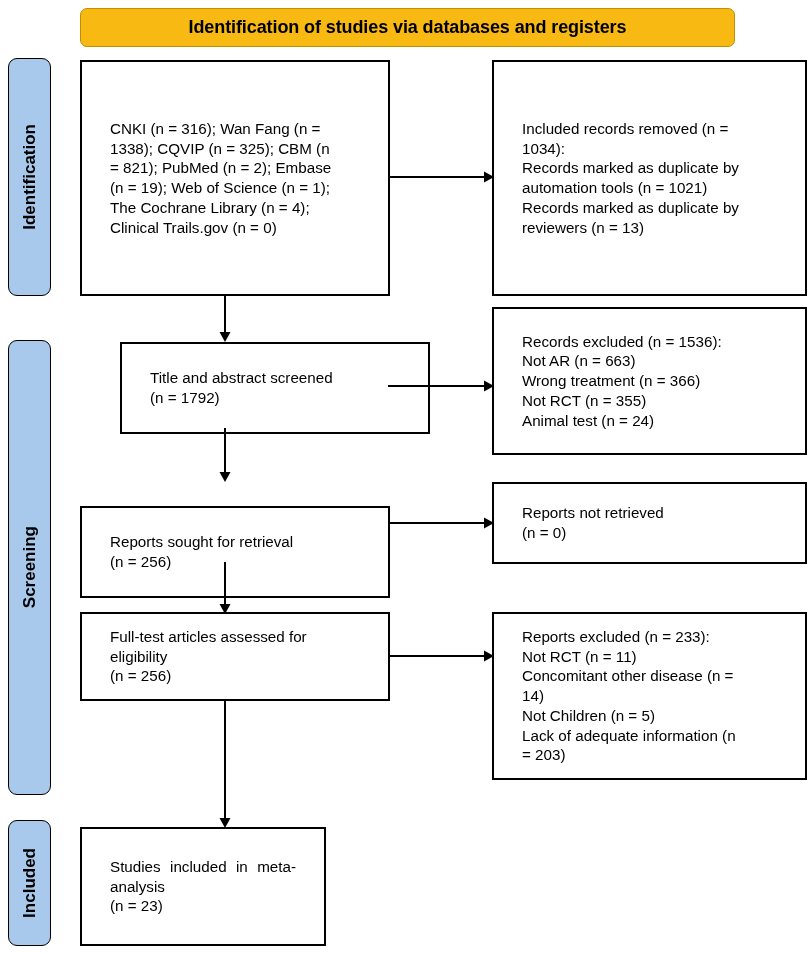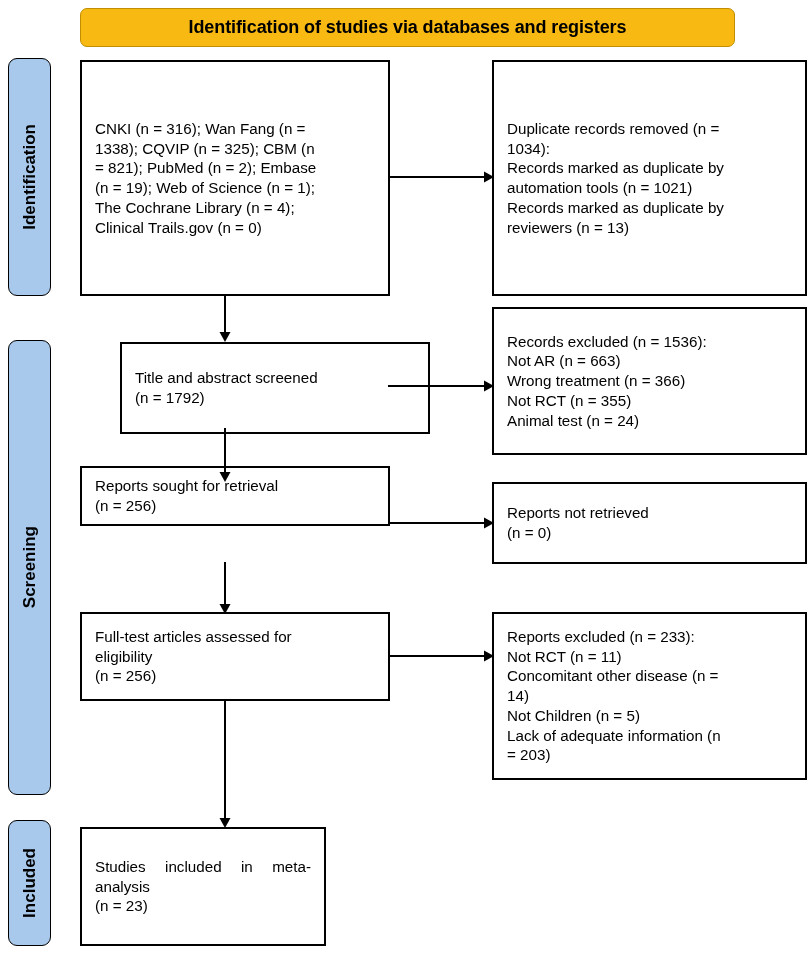--- a/index.html
+++ b/index.html
@@ -71,37 +71,37 @@
 
   
   .flow-box {
     position: absolute;
     background: #ffffff;
     border: 2.2px solid #000000;
     box-sizing: border-box;
     display: flex;
     flex-direction: column;
     justify-content: center;
-    padding: 6px 13px;
+    padding: 6px 28px;
   }
   .flow-box-line {
     font-size: 15.2px;
     line-height: 1.30;
     color: #000000;
     white-space: pre-wrap;
   }
   .flow-box-line.justified {
     text-align: justify;
     text-align-last: justify;
   }
 
   
   #box-sources        { left: 80px; top: 60px;  width: 310px; height: 236px; }
   #box-screened       { left: 80px; top: 342px; width: 310px; height: 92px; margin-left: 40px;  }
-  #box-sought         { left: 80px; top: 466px; width: 310px; height: 60px;  }
+  #box-sought         { left: 80px; top: 506px; width: 310px; height: 92px;  }
   #box-fulltext       { left: 80px; top: 612px; width: 310px; height: 89px;  }
   #box-included       { left: 80px; top: 827px; width: 246px; height: 119px; }
 
   
   #box-duplicates     { left: 492px; top: 60px;  width: 315px; height: 236px; }
   #box-rec-excluded   { left: 492px; top: 307px; width: 315px; height: 148px; }
   #box-not-retrieved  { left: 492px; top: 482px; width: 315px; height: 82px;  }
   #box-rep-excluded   { left: 492px; top: 612px; width: 315px; height: 168px; }
 
   
@@ -134,21 +134,21 @@
   <div class="flow-box" id="box-sources">
     <span class="flow-box-line">CNKI (n = 316); Wan Fang (n =</span>
     <span class="flow-box-line">1338); CQVIP (n = 325); CBM (n</span>
     <span class="flow-box-line">= 821); PubMed (n = 2); Embase</span>
     <span class="flow-box-line">(n = 19); Web of Science (n = 1);</span>
     <span class="flow-box-line">The Cochrane Library (n = 4);</span>
     <span class="flow-box-line">Clinical Trails.gov (n = 0)</span>
   </div>
 
   <div class="flow-box" id="box-duplicates">
-    <span class="flow-box-line">Duplicate records removed (n =</span>
+    <span class="flow-box-line">Included records removed (n =</span>
     <span class="flow-box-line">1034):</span>
     <span class="flow-box-line">Records marked as duplicate by</span>
     <span class="flow-box-line">automation tools (n = 1021)</span>
     <span class="flow-box-line">Records marked as duplicate by</span>
     <span class="flow-box-line">reviewers (n = 13)</span>
   </div>
 
   <div class="flow-box" id="box-screened">
     <span class="flow-box-line">Title and abstract screened</span>
     <span class="flow-box-line">(n = 1792)</span>

